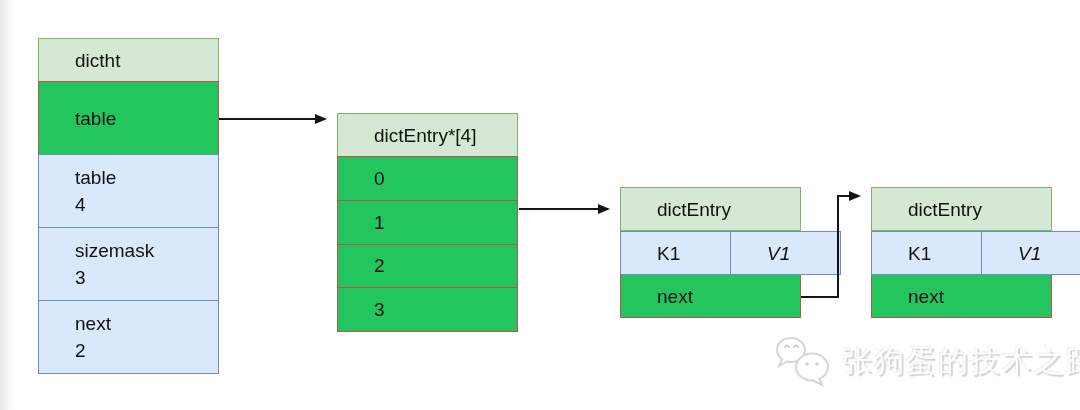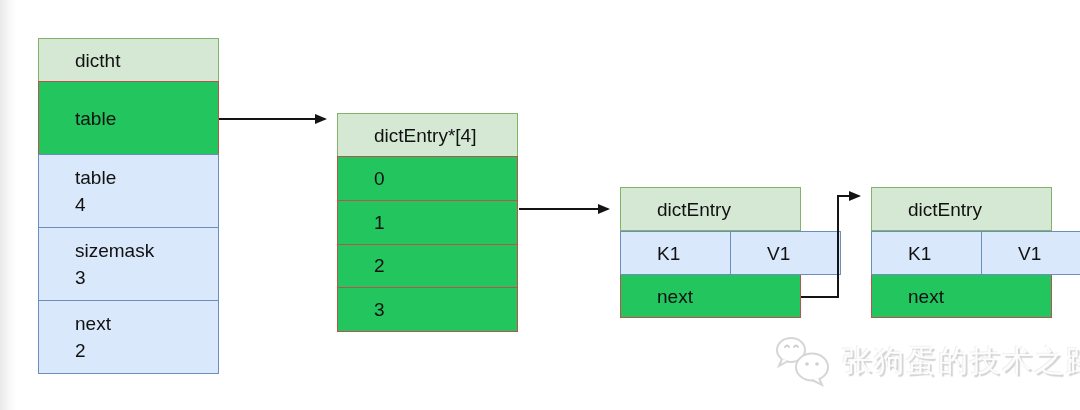--- a/index.html
+++ b/index.html
@@ -28,21 +28,21 @@
   .cell + .cell { margin-top: -1px; }
   .green { background: #d5e8d4; border-color: #82b366; }
   .pink  { background: #22c55e; border-color: #b85450; }
   .blue  { background: #dae8fc; border-color: #6c8ebf; }
   .h44 { height: 44px; }
   .h45 { height: 44.75px; }
   .h74 { height: 74px; }
   .w181 { width: 181px; }
   .kv-row { display: flex; }
   .kv-row .cell { width: 111px; }
-  .kv-row .cell + .cell { margin-top: 0; margin-left: -1px; }
+  .kv-row .cell + .cell { margin-top: 0; margin-left: -1px; font-style: italic; }
   svg.overlay {
     position: absolute; left: 0; top: 0;
     width: 1080px; height: 410px;
     pointer-events: none;
   }
   .connector { stroke: #141414; stroke-width: 2; fill: none; }
   .watermark {
     position: absolute; left: 774px; top: 334px;
     display: flex; align-items: center; gap: 10px;
   }

